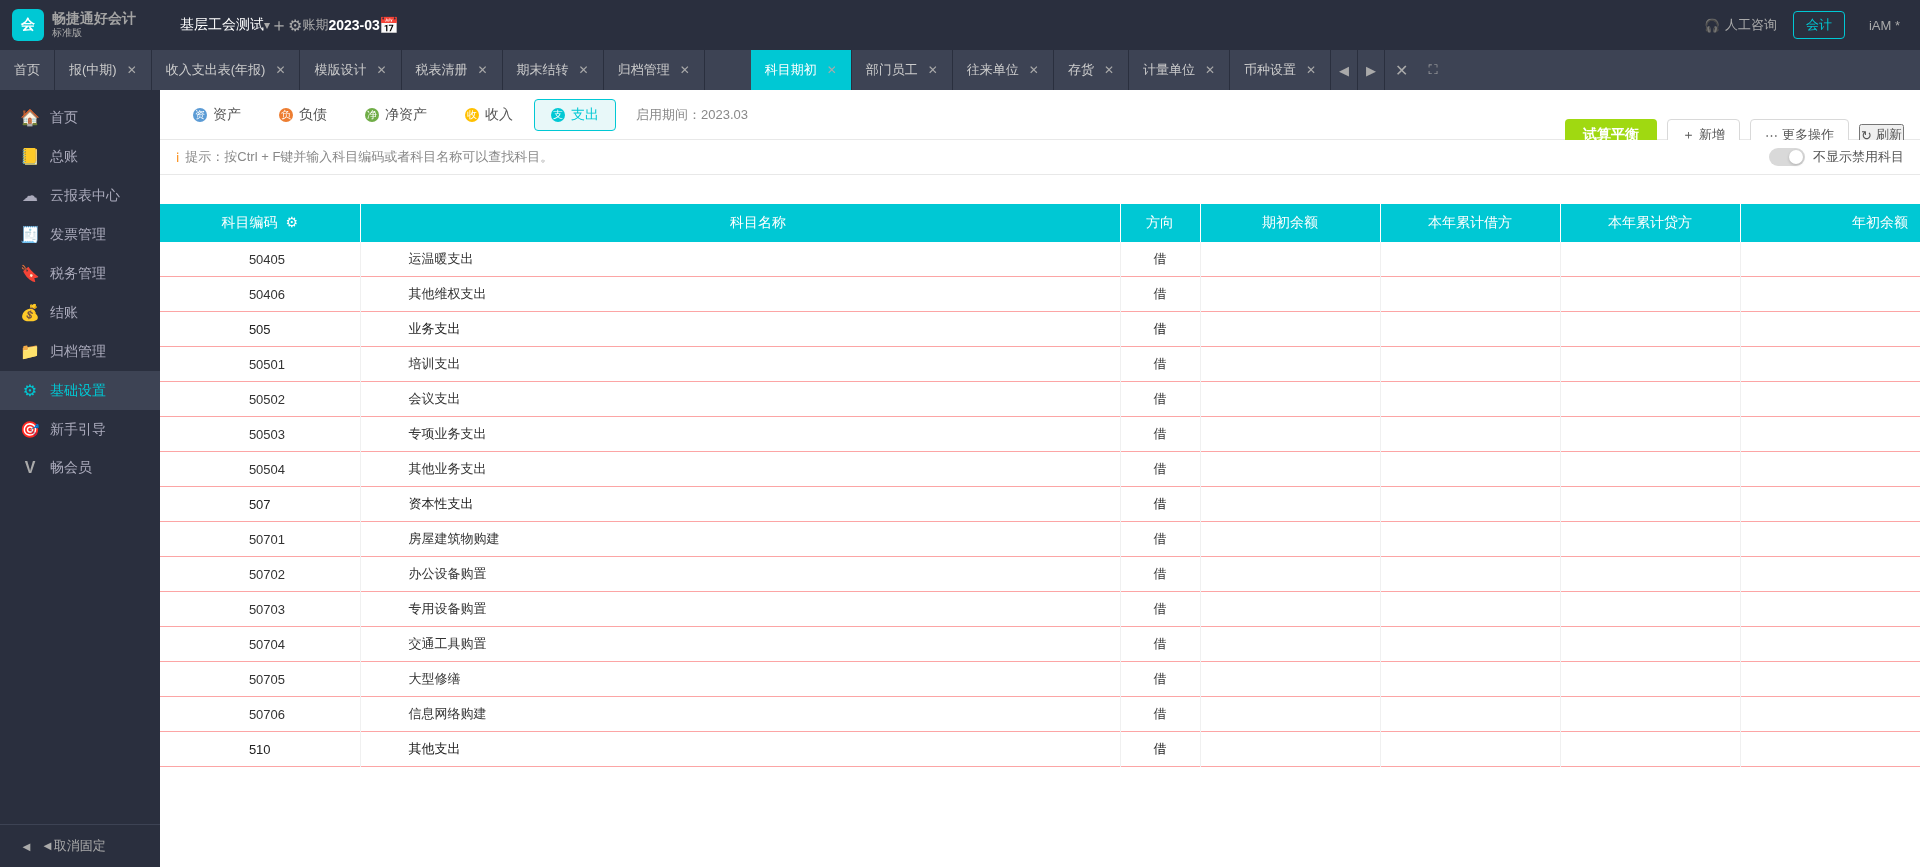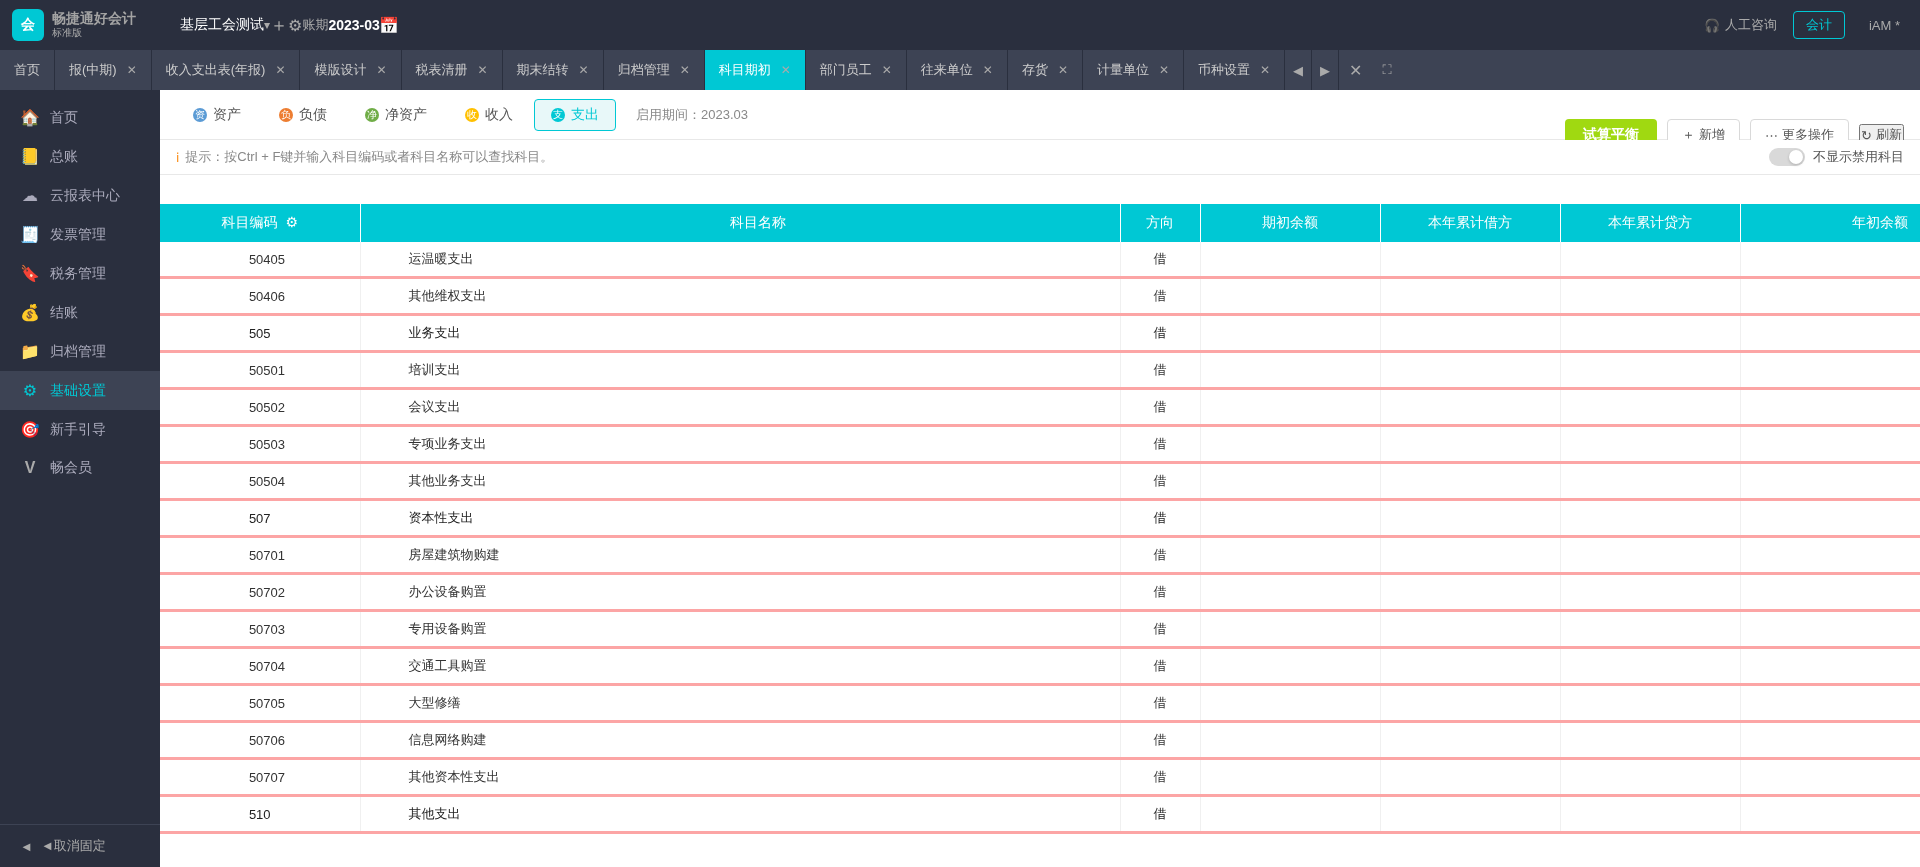--- a/index.html
+++ b/index.html
@@ -86,20 +86,21 @@
       font-size: 13px;
       cursor: pointer;
       white-space: nowrap;
       border-right: 1px solid #2a2f3e;
       gap: 6px;
       position: relative;
     }
     .tab-item.active {
       background: #00c8d4;
       color: white;
+      margin-left: 46px;
     }
     .tab-close { color: #aaa; font-size: 12px; cursor: pointer; margin-left: 4px; }
     .tab-nav-btn {
       display: flex; align-items: center;
       padding: 0 8px; color: #aaa; cursor: pointer;
       border-right: 1px solid #2a2f3e;
     }
     .tab-close-all {
       display: flex; align-items: center;
       padding: 0 10px; color: #aaa; cursor: pointer;
@@ -266,21 +267,21 @@
       background: #00c8d4;
       color: white;
       padding: 10px 12px;
       font-size: 14px;
       font-weight: 500;
       text-align: center;
       border-right: 1px solid rgba(255,255,255,0.2);
       position: sticky; top: 0; z-index: 2;
     }
     thead th:last-child { border-right: none; }
-    tbody tr { border-bottom: 3px solid #fca5a5; }
+    tbody tr { border-bottom: 1px solid #fca5a5; }
     tbody td {
       padding: 8px 12px;
       font-size: 13px;
       color: #333;
       text-align: center;
       border-right: 1px solid #f0f0f0;
     }
     tbody td:last-child { border-right: none; }
     tbody td.name-cell { text-align: left; }
     tbody tr.parent-row { font-weight: 500; }
@@ -631,29 +632,20 @@
     </tr>
             <tr>
       <td class="col-code">&nbsp;&nbsp;&nbsp;&nbsp;50706</td>
       <td class="col-name name-cell">信息网络购建</td>
       <td class="col-dir">借</td>
       <td class="col-balance"></td>
       <td class="col-debit"></td>
       <td class="col-credit"></td>
       <td class="col-year"></td>
     </tr>
-            <tr>
-      <td class="col-code">&nbsp;&nbsp;&nbsp;&nbsp;50707</td>
-      <td class="col-name name-cell">其他资本性支出</td>
-      <td class="col-dir">借</td>
-      <td class="col-balance"></td>
-      <td class="col-debit"></td>
-      <td class="col-credit"></td>
-      <td class="col-year"></td>
-    </tr>
             <tr class="parent-row">
       <td class="col-code">510</td>
       <td class="col-name name-cell">其他支出</td>
       <td class="col-dir">借</td>
       <td class="col-balance"></td>
       <td class="col-debit"></td>
       <td class="col-credit"></td>
       <td class="col-year"></td>
     </tr>
           </tbody>

